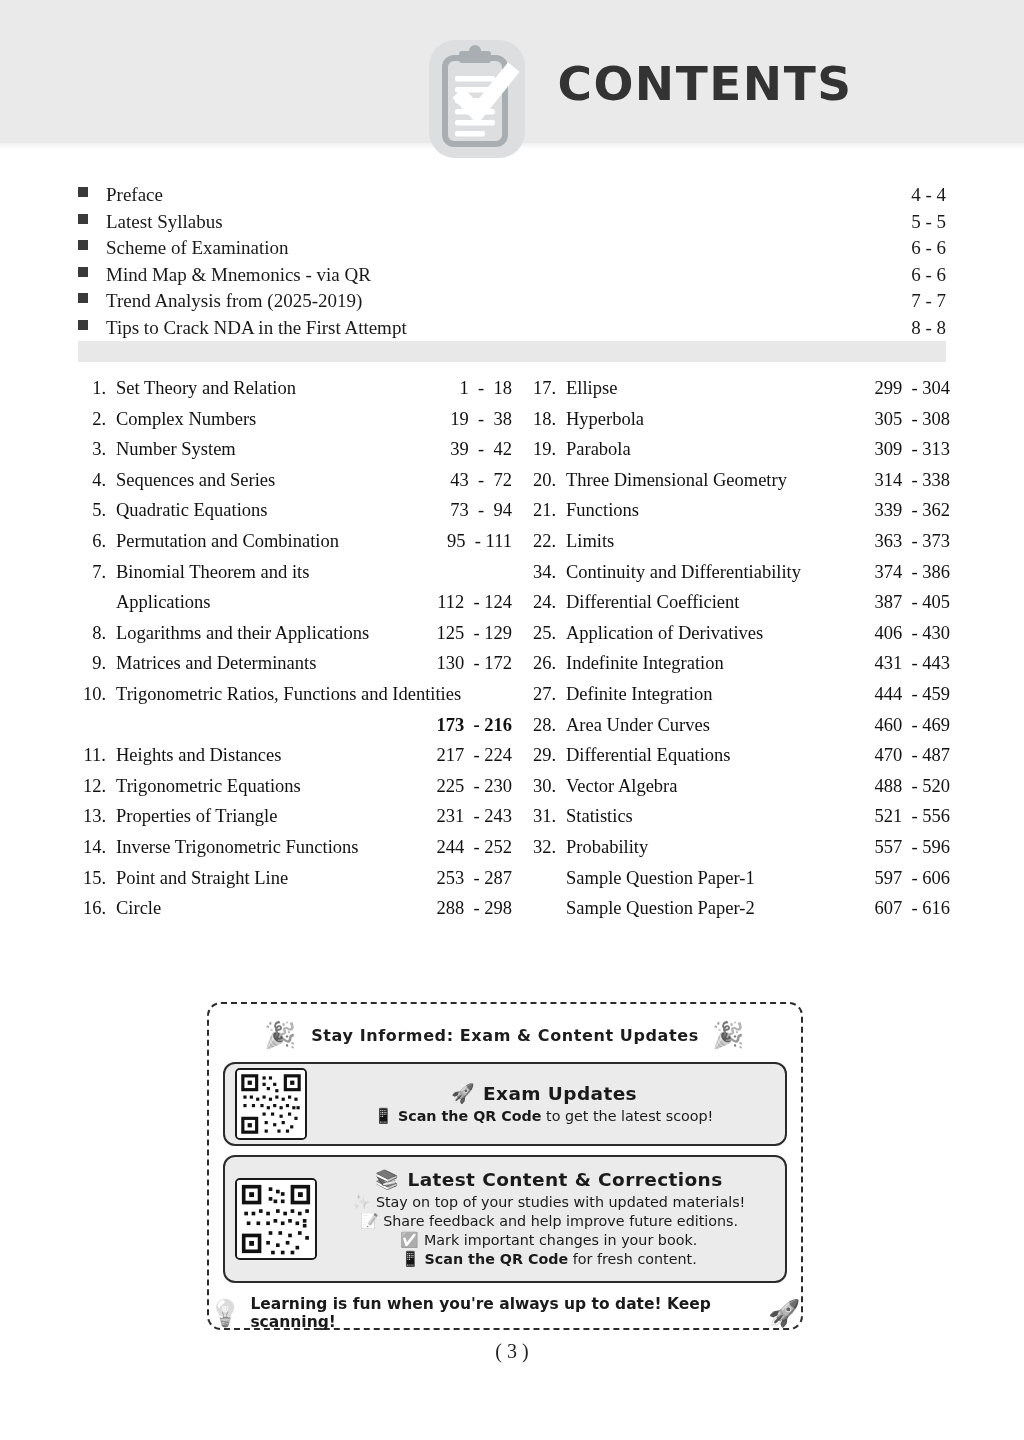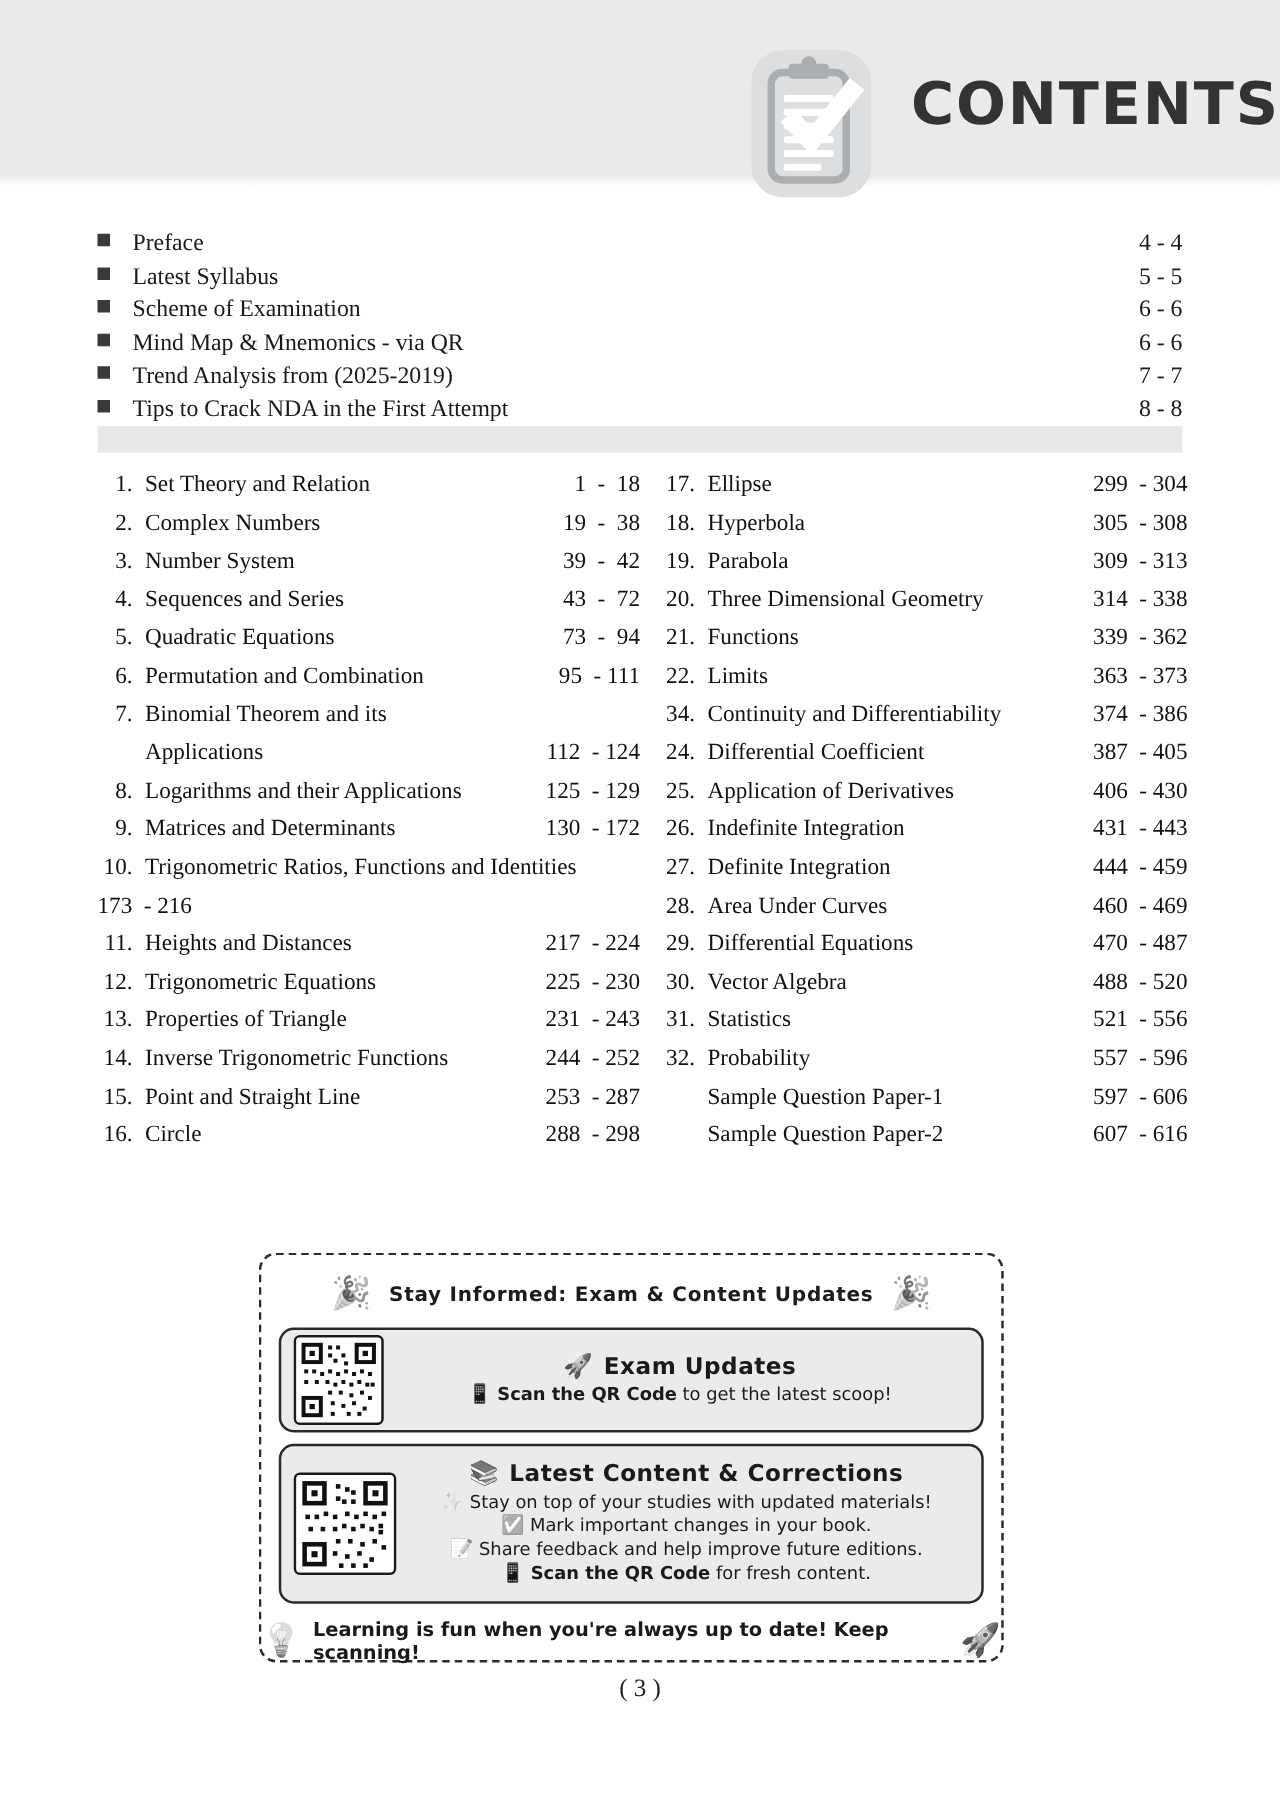--- a/index.html
+++ b/index.html
@@ -31,21 +31,21 @@
     height: 6px;
     background: linear-gradient(to bottom, #f1f1f1, #ffffff);
   }
   .header-row {
     position: absolute;
     left: 0; top: 0;
     width: 1024px;
     height: 190px;
     display: flex;
     align-items: center;
-    justify-content: flex-end;
+    justify-content: center;
     padding-left: 258px;
     box-sizing: border-box;
   }
   .clipboard-icon {
     width: 96px;
     height: 118px;
     flex: 0 0 auto;
     position: relative;
     top: 4px;
   }
@@ -134,21 +134,21 @@
   }
   .ch-pages {
     flex: 0 0 auto;
     text-align: right;
     white-space: pre;
     padding-left: 6px;
   }
   
   .ch-row.cont .ch-num { visibility: hidden; }
   .ch-row.wide .ch-title { padding-right: 0; }
-  .ch-row.pages-only { justify-content: flex-start; }
+  .ch-row.pages-only { justify-content: flex-end; font-weight: bold; }
 
   .ch-right .ch-num { width: 36px; }
 
   
   .promo-box {
     position: absolute;
     left: 207px;
     top: 1002px;
     width: 596px;
     height: 328px;
@@ -637,26 +637,26 @@
     <div class="card-body">
       <div class="card-title">
         <span class="emoji md">📚</span>
         <span>Latest Content &amp; Corrections</span>
       </div>
       <div class="card-line">
         <span class="emoji sm">✨</span>
         <span>Stay on top of your studies with updated materials!</span>
       </div>
       <div class="card-line">
+        <span class="emoji sm">📝</span>
+        <span>Share feedback and help improve future editions.</span>
+      </div>
+      <div class="card-line">
         <span class="emoji sm">✅</span>
         <span>Mark important changes in your book.</span>
-      </div>
-      <div class="card-line">
-        <span class="emoji sm">📝</span>
-        <span>Share feedback and help improve future editions.</span>
       </div>
       <div class="card-line">
         <span class="emoji sm">📱</span>
         <b>Scan the QR Code</b><span> for fresh content.</span>
       </div>
     </div>
   </div>
 
   <div class="promo-footer">
     <span class="emoji">💡</span>

